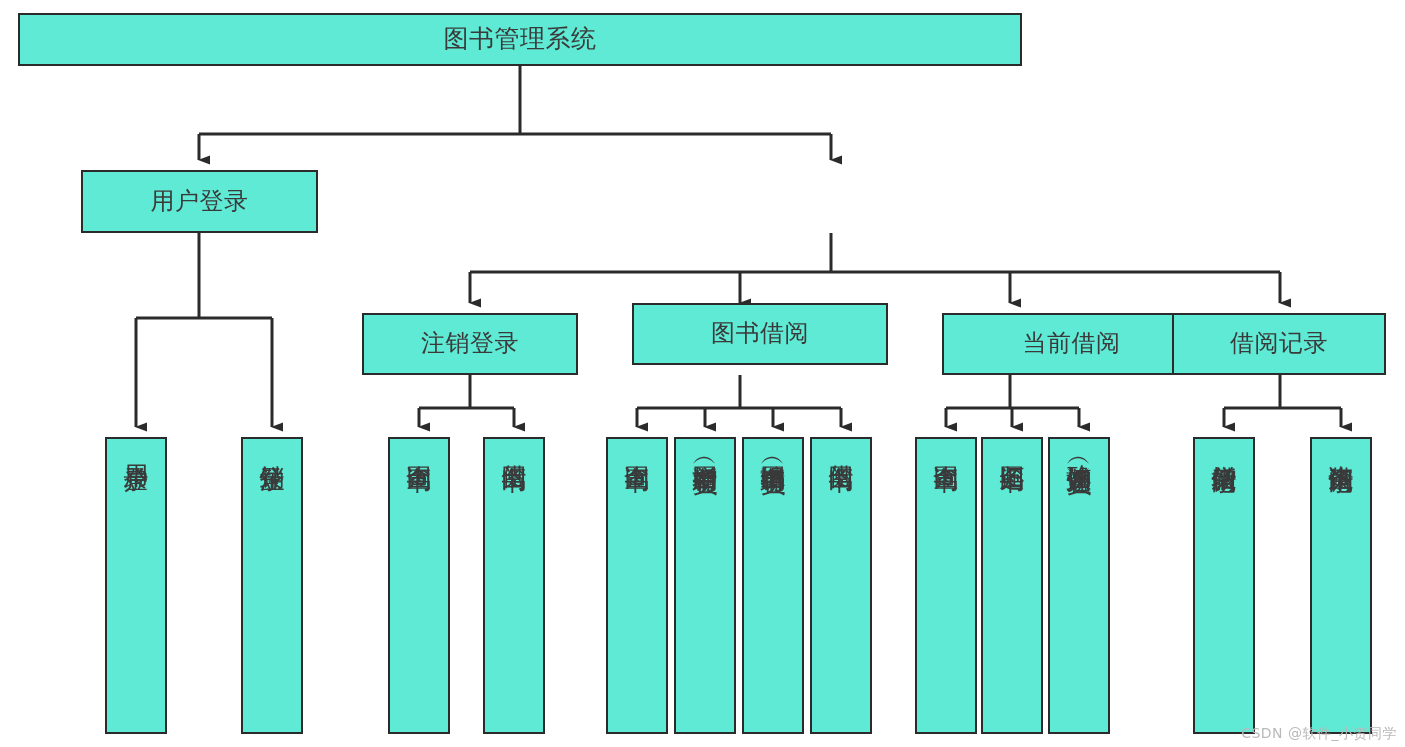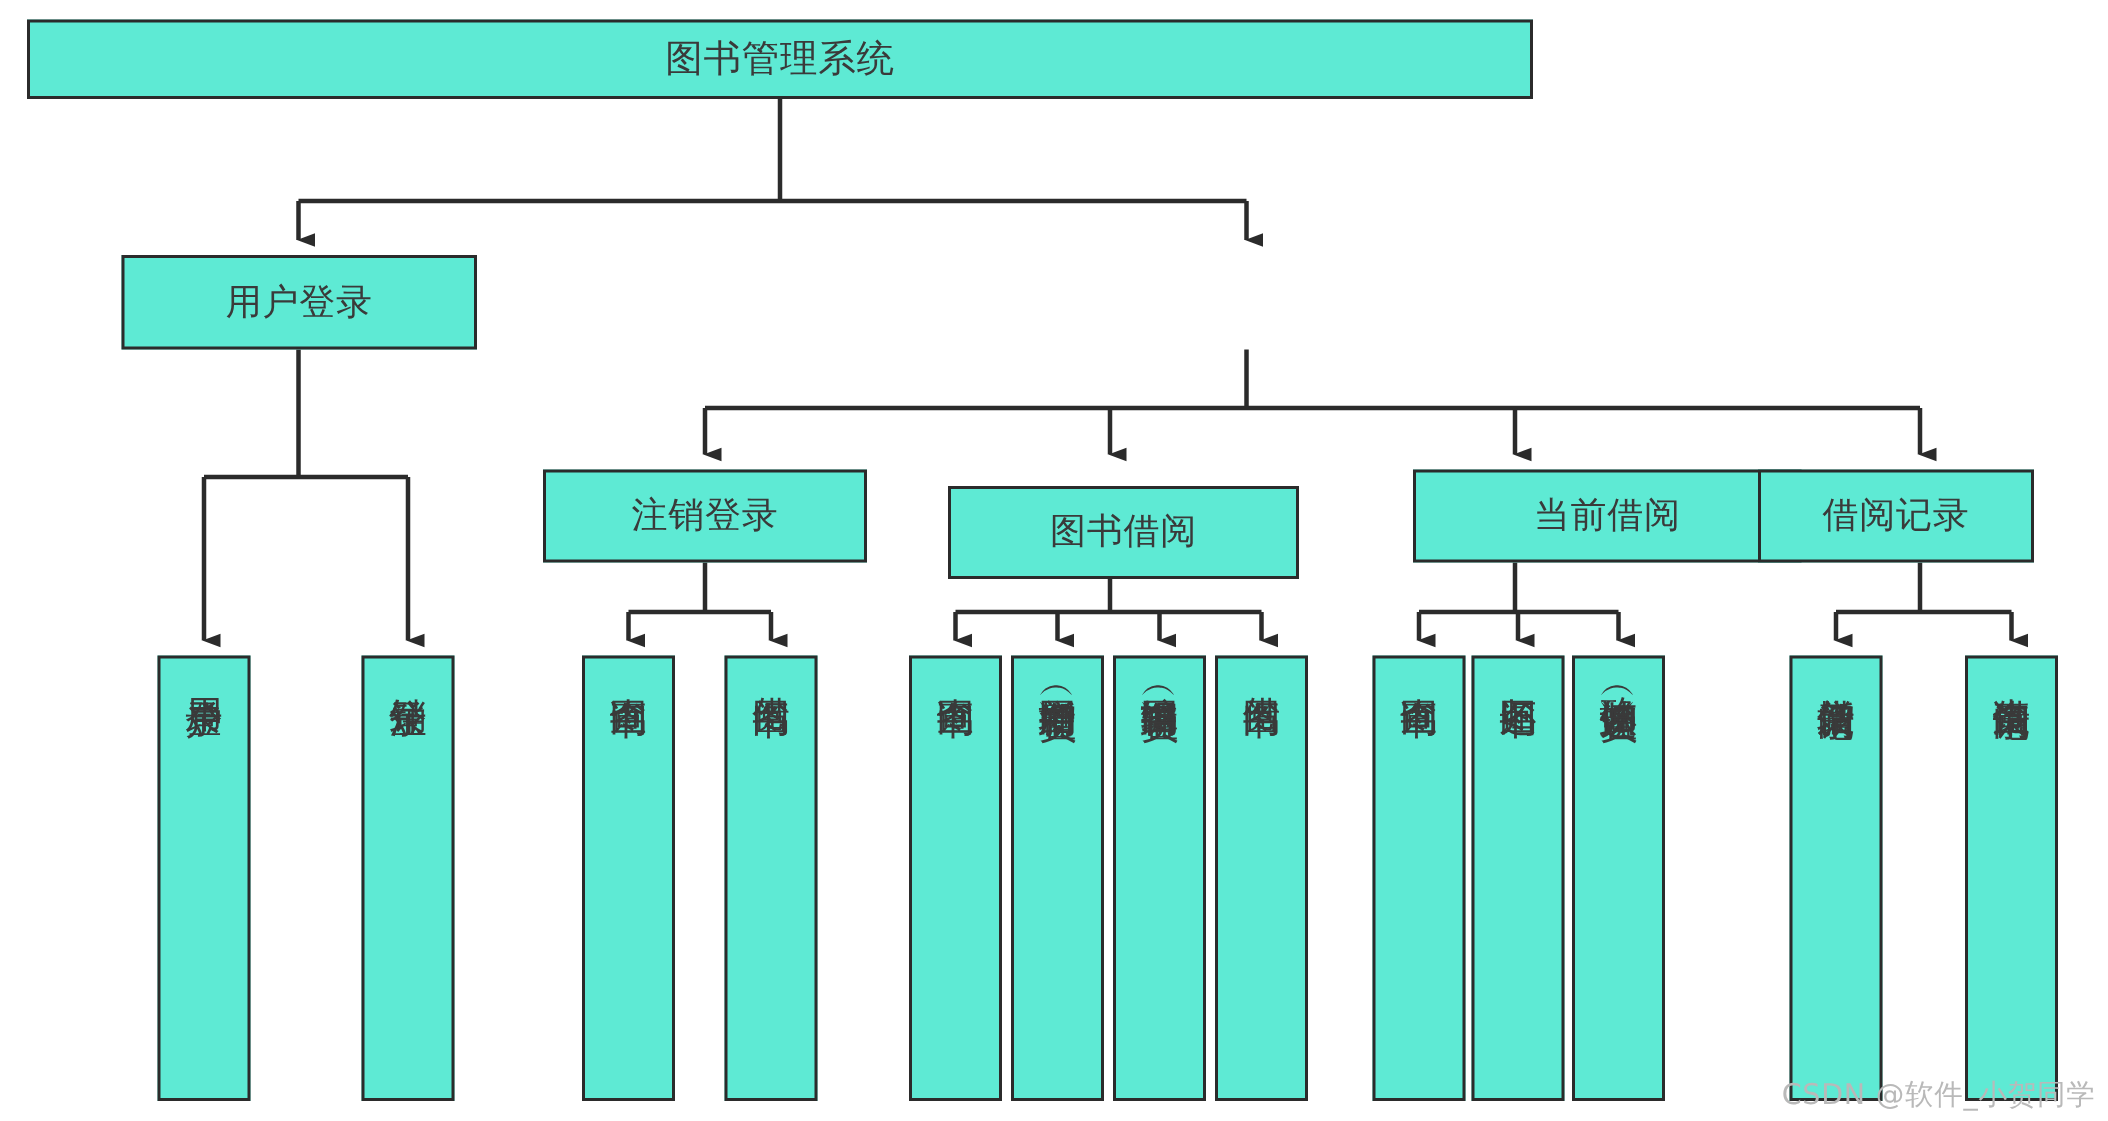--- a/index.html
+++ b/index.html
@@ -56,21 +56,21 @@
     text-orientation: upright;
     font-size: 25px;
     line-height: 1.08;
     letter-spacing: 1px;
     white-space: nowrap;
   }
   #watermark {
     position: absolute;
     right: 8px;
     bottom: 4px;
-    font-size: 19px;
+    font-size: 14px;
     color: #b9b9b9;
     letter-spacing: 0.5px;
     white-space: nowrap;
   }
 </style>
 </head>
 <body>
 
 <div id="canvas">
 
@@ -131,29 +131,29 @@
 
   <div class="node horiz" style="left:81px; top:170px; width:237px; height:63px;">
     <span class="label">用户登录</span>
   </div>
 
 
   <div class="node horiz" style="left:362px; top:313px; width:216px; height:62px;">
     <span class="label">注销登录</span>
   </div>
 
-  <div class="node horiz" style="left:632px; top:324px; width:234px; height:62px;">
+  <div class="node horiz" style="left:632px; top:303px; width:256px; height:62px;">
     <span class="label">图书借阅</span>
   </div>
 
   <div class="node horiz" style="left:942px; top:313px; width:259px; height:62px;">
     <span class="label">当前借阅</span>
   </div>
 
-  <div class="node horiz" style="left:1172px; top:313px; width:184px; height:62px;">
+  <div class="node horiz" style="left:1172px; top:313px; width:214px; height:62px;">
     <span class="label">借阅记录</span>
   </div>
 
   <div class="node vert" style="left:105px; top:437px; width:62px; height:297px;">
     <span class="label">用户登录</span>
   </div>
 
   <div class="node vert" style="left:241px; top:437px; width:62px; height:297px;">
     <span class="label">注销登录</span>
   </div>

